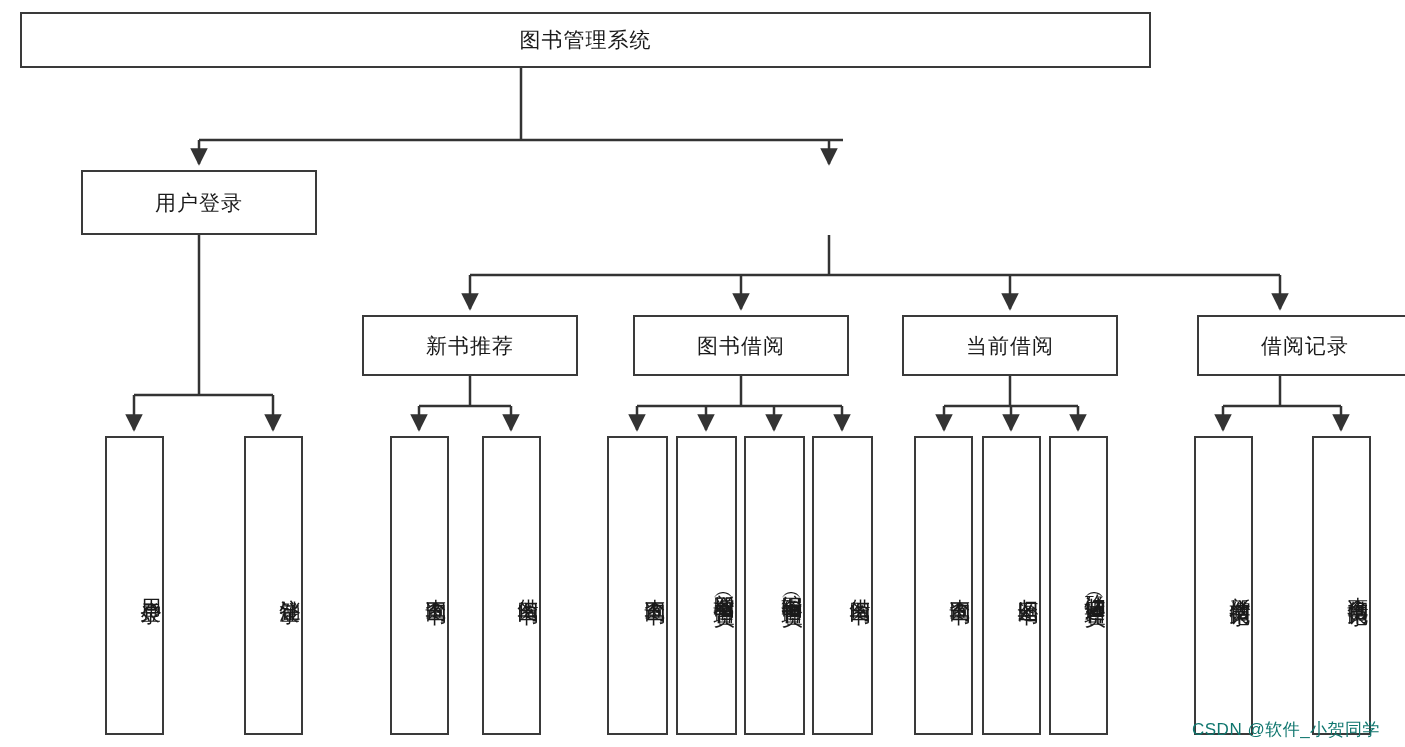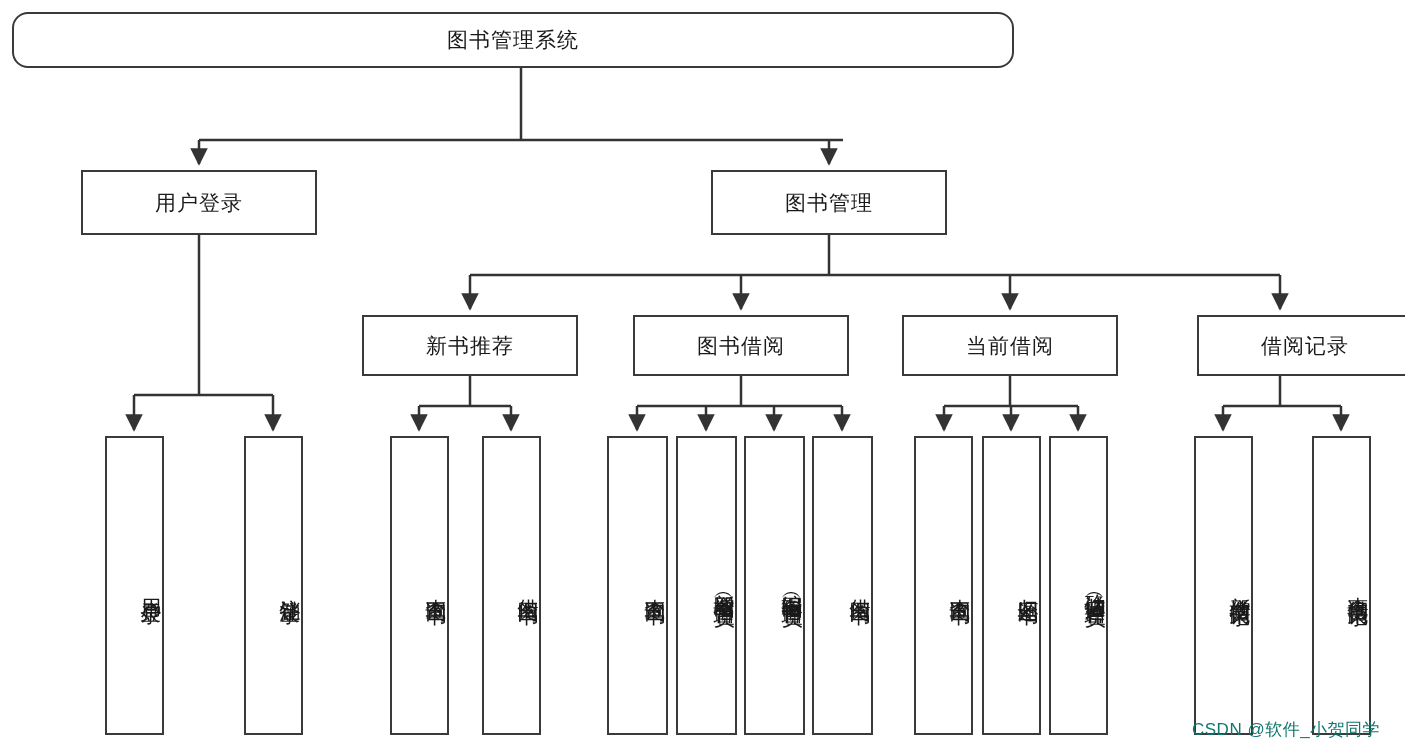--- a/index.html
+++ b/index.html
@@ -116,29 +116,26 @@
       <path d="M 1011 406 L 1011 430" marker-end="url(#arrow)"></path>
       <path d="M 1078 406 L 1078 430" marker-end="url(#arrow)"></path>
 
       <path d="M 1280 376 L 1280 406"></path>
       <path d="M 1223 406 L 1341 406"></path>
       <path d="M 1223 406 L 1223 430" marker-end="url(#arrow)"></path>
       <path d="M 1341 406 L 1341 430" marker-end="url(#arrow)"></path>
     </g>
   </svg>
 
-  <div class="node h" style="left:12px; top:12px; width:1002px; height:56px;border-radius:16px;">
+  <div class="node h" style="left:20px; top:12px; width:1131px; height:56px;">
     <span class="lbl">图书管理系统</span>
   </div>
 
   <div class="node h" style="left:81px; top:170px; width:236px; height:65px;">
     <span class="lbl">用户登录</span>
-  </div>
-  <div class="node h" style="left:711px; top:170px; width:236px; height:65px;">
-    <span class="lbl">图书管理</span>
   </div>
 
   <div class="node h" style="left:362px; top:315px; width:216px; height:61px;">
     <span class="lbl">新书推荐</span>
   </div>
   <div class="node h" style="left:902px; top:315px; width:216px; height:61px;">
     <span class="lbl">当前借阅</span>
   </div>
   <div class="node h" style="left:633px; top:315px; width:216px; height:61px;">
     <span class="lbl">图书借阅</span>

